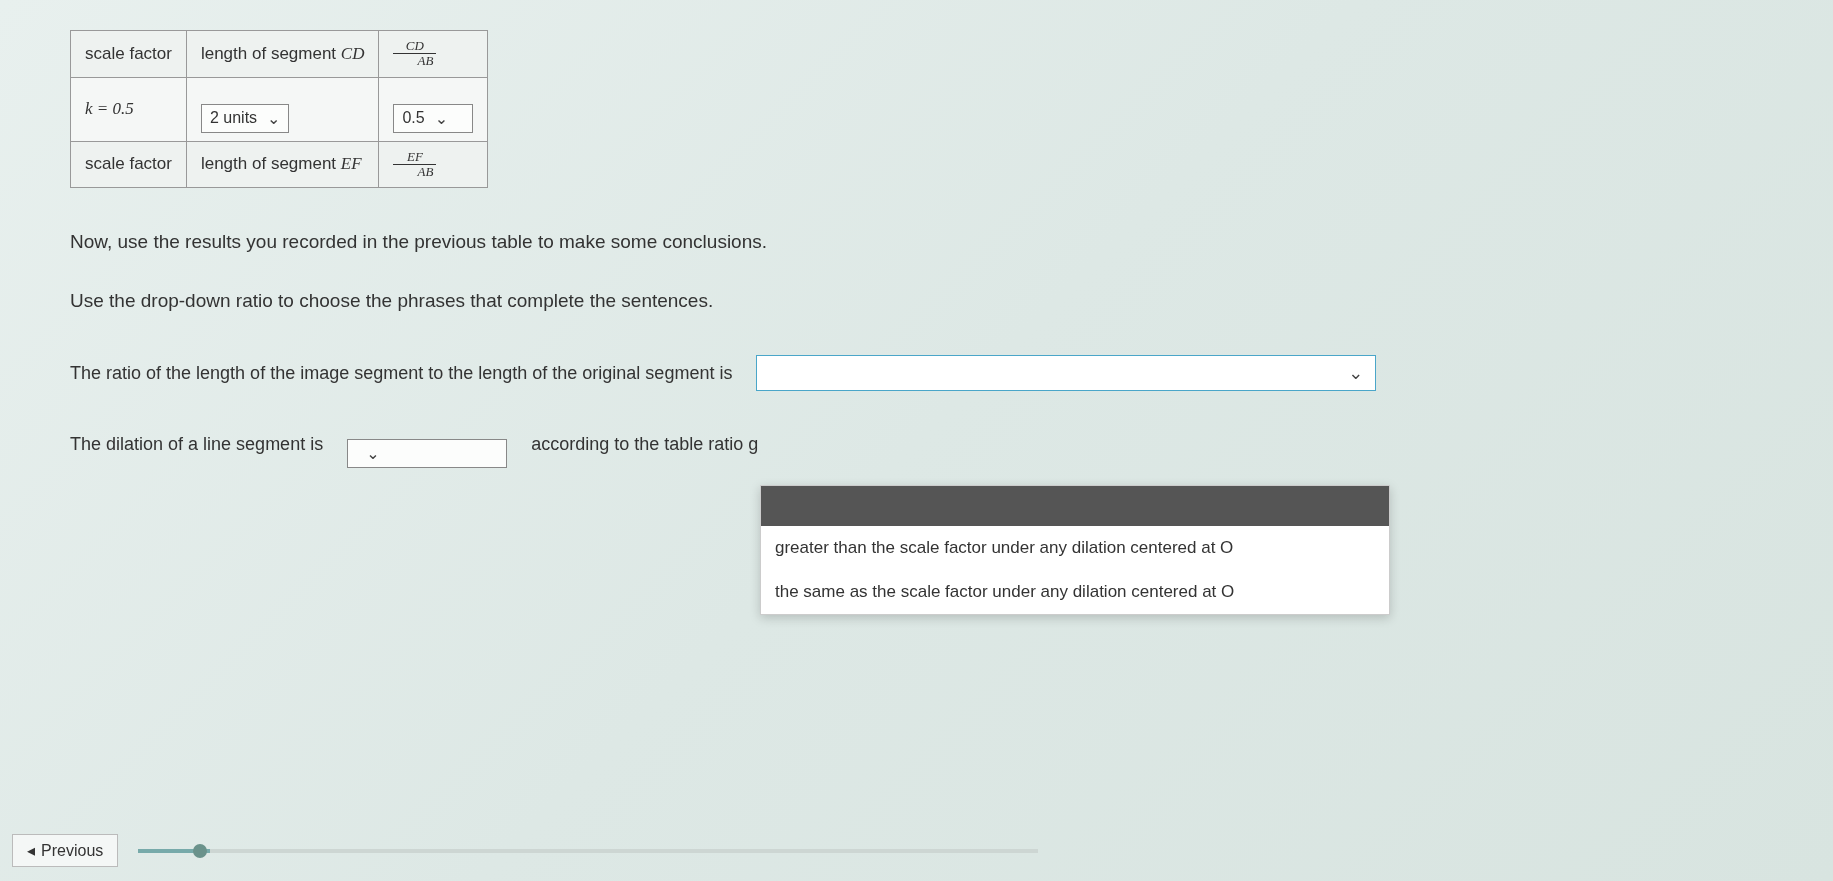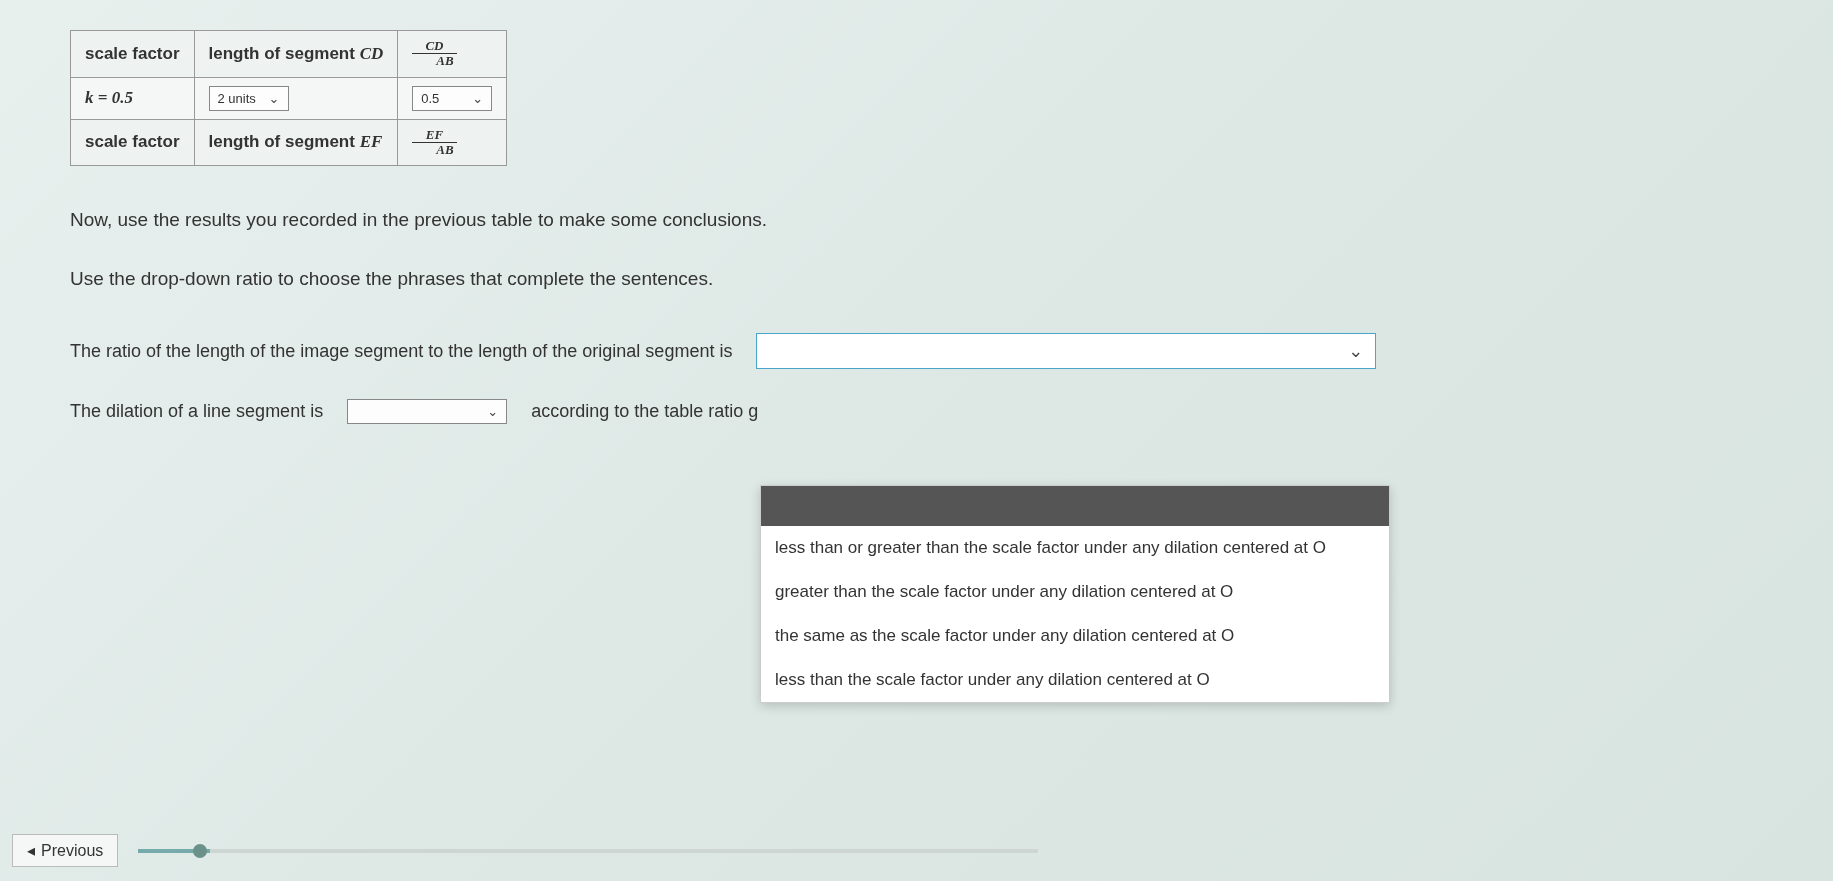--- a/index.html
+++ b/index.html
@@ -18,48 +18,48 @@
       background: #f5f7f6;
       margin-bottom: 10px;
     }
     table.data-table th, table.data-table td {
       border: 1px solid #999;
       padding: 8px 14px;
       text-align: left;
       font-size: 17px;
     }
     table.data-table th {
-      font-weight: bold;
+      font-weight: normal;
       background: #eef2f0;
     }
     .frac {
       display: inline-flex;
       flex-direction: column;
       text-align: center;
       font-size: 13px;
       font-style: italic;
       font-family: "Times New Roman", serif;
       vertical-align: middle;
       line-height: 1.1;
     }
     .frac .num { border-bottom: 1px solid #333; padding: 0 3px; }
     .frac .den { padding: 0 3px; margin-left: 21px; }
     .mathvar { font-style: italic; font-family: "Times New Roman", serif; }
-    .mathbold { font-weight: bold; font-style: italic; font-family: "Times New Roman", serif; }
+    .mathbold { font-weight: normal; font-style: italic; font-family: "Times New Roman", serif; }
     .select-box {
       display: inline-flex;
       align-items: center;
-      justify-content: space-between;
       border: 1px solid #888;
       background: #fcfdfc;
       padding: 4px 8px;
-      font-size: 13px;
+      font-size: 16px;
       min-width: 80px;
       gap: 10px;
       cursor: pointer;
+      margin-top: 18px;
     }
     .select-box.wide { min-width: 160px; }
     .chev { color: #444; }
     .para { margin-top: 40px; font-size: 19px; line-height: 1.5; }
     .sentence-row {
       margin-top: 40px;
       display: flex;
       align-items: center;
       flex-wrap: wrap;
       gap: 24px;
@@ -195,24 +195,22 @@
       <span></span>
       <span class="chev">⌄</span>
     </div>
     <span>according to the table ratio g</span>
   </div>
 
 </div>
 
 <div class="dropdown-panel">
   <div class="opt blank"></div>
-  <div class="opt">less than or greater than the scale factor under any dilation centered at O</div>
   <div class="opt">greater than the scale factor under any dilation centered at O</div>
   <div class="opt">the same as the scale factor under any dilation centered at O</div>
-  <div class="opt">less than the scale factor under any dilation centered at O</div>
 </div>
 
 <div class="bottom-nav">
   <div class="prev-btn">
     <span>◂</span>
     <span>Previous</span>
   </div>
   <div class="progress-line">
     <div class="progress-dot"></div>
   </div>

